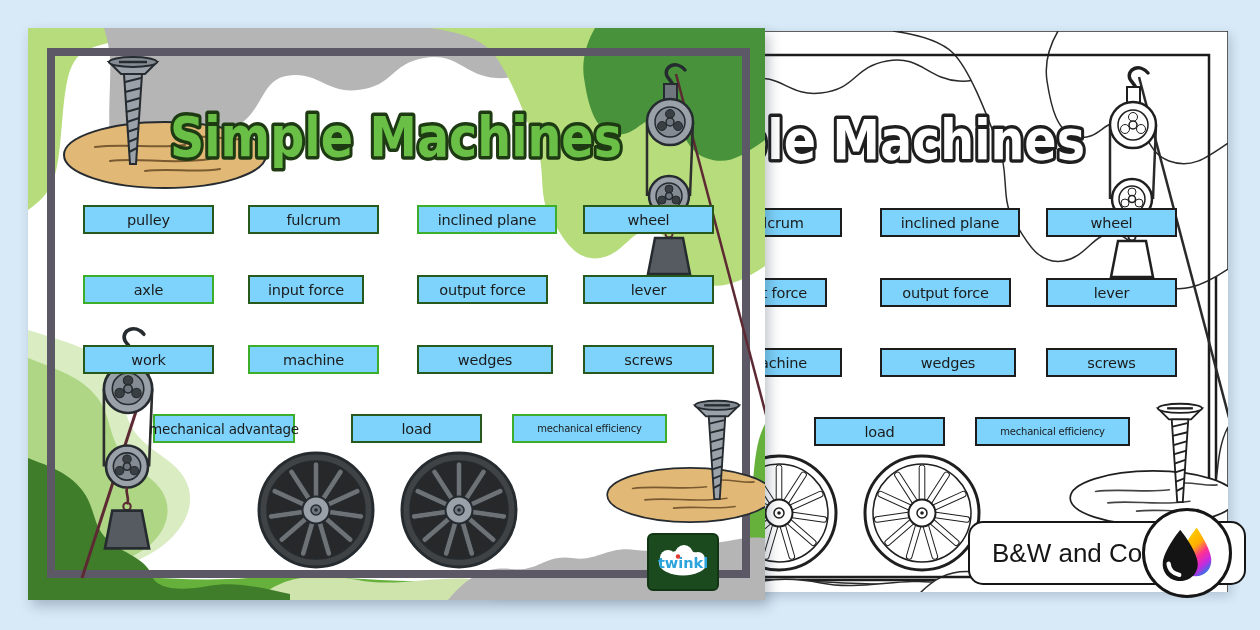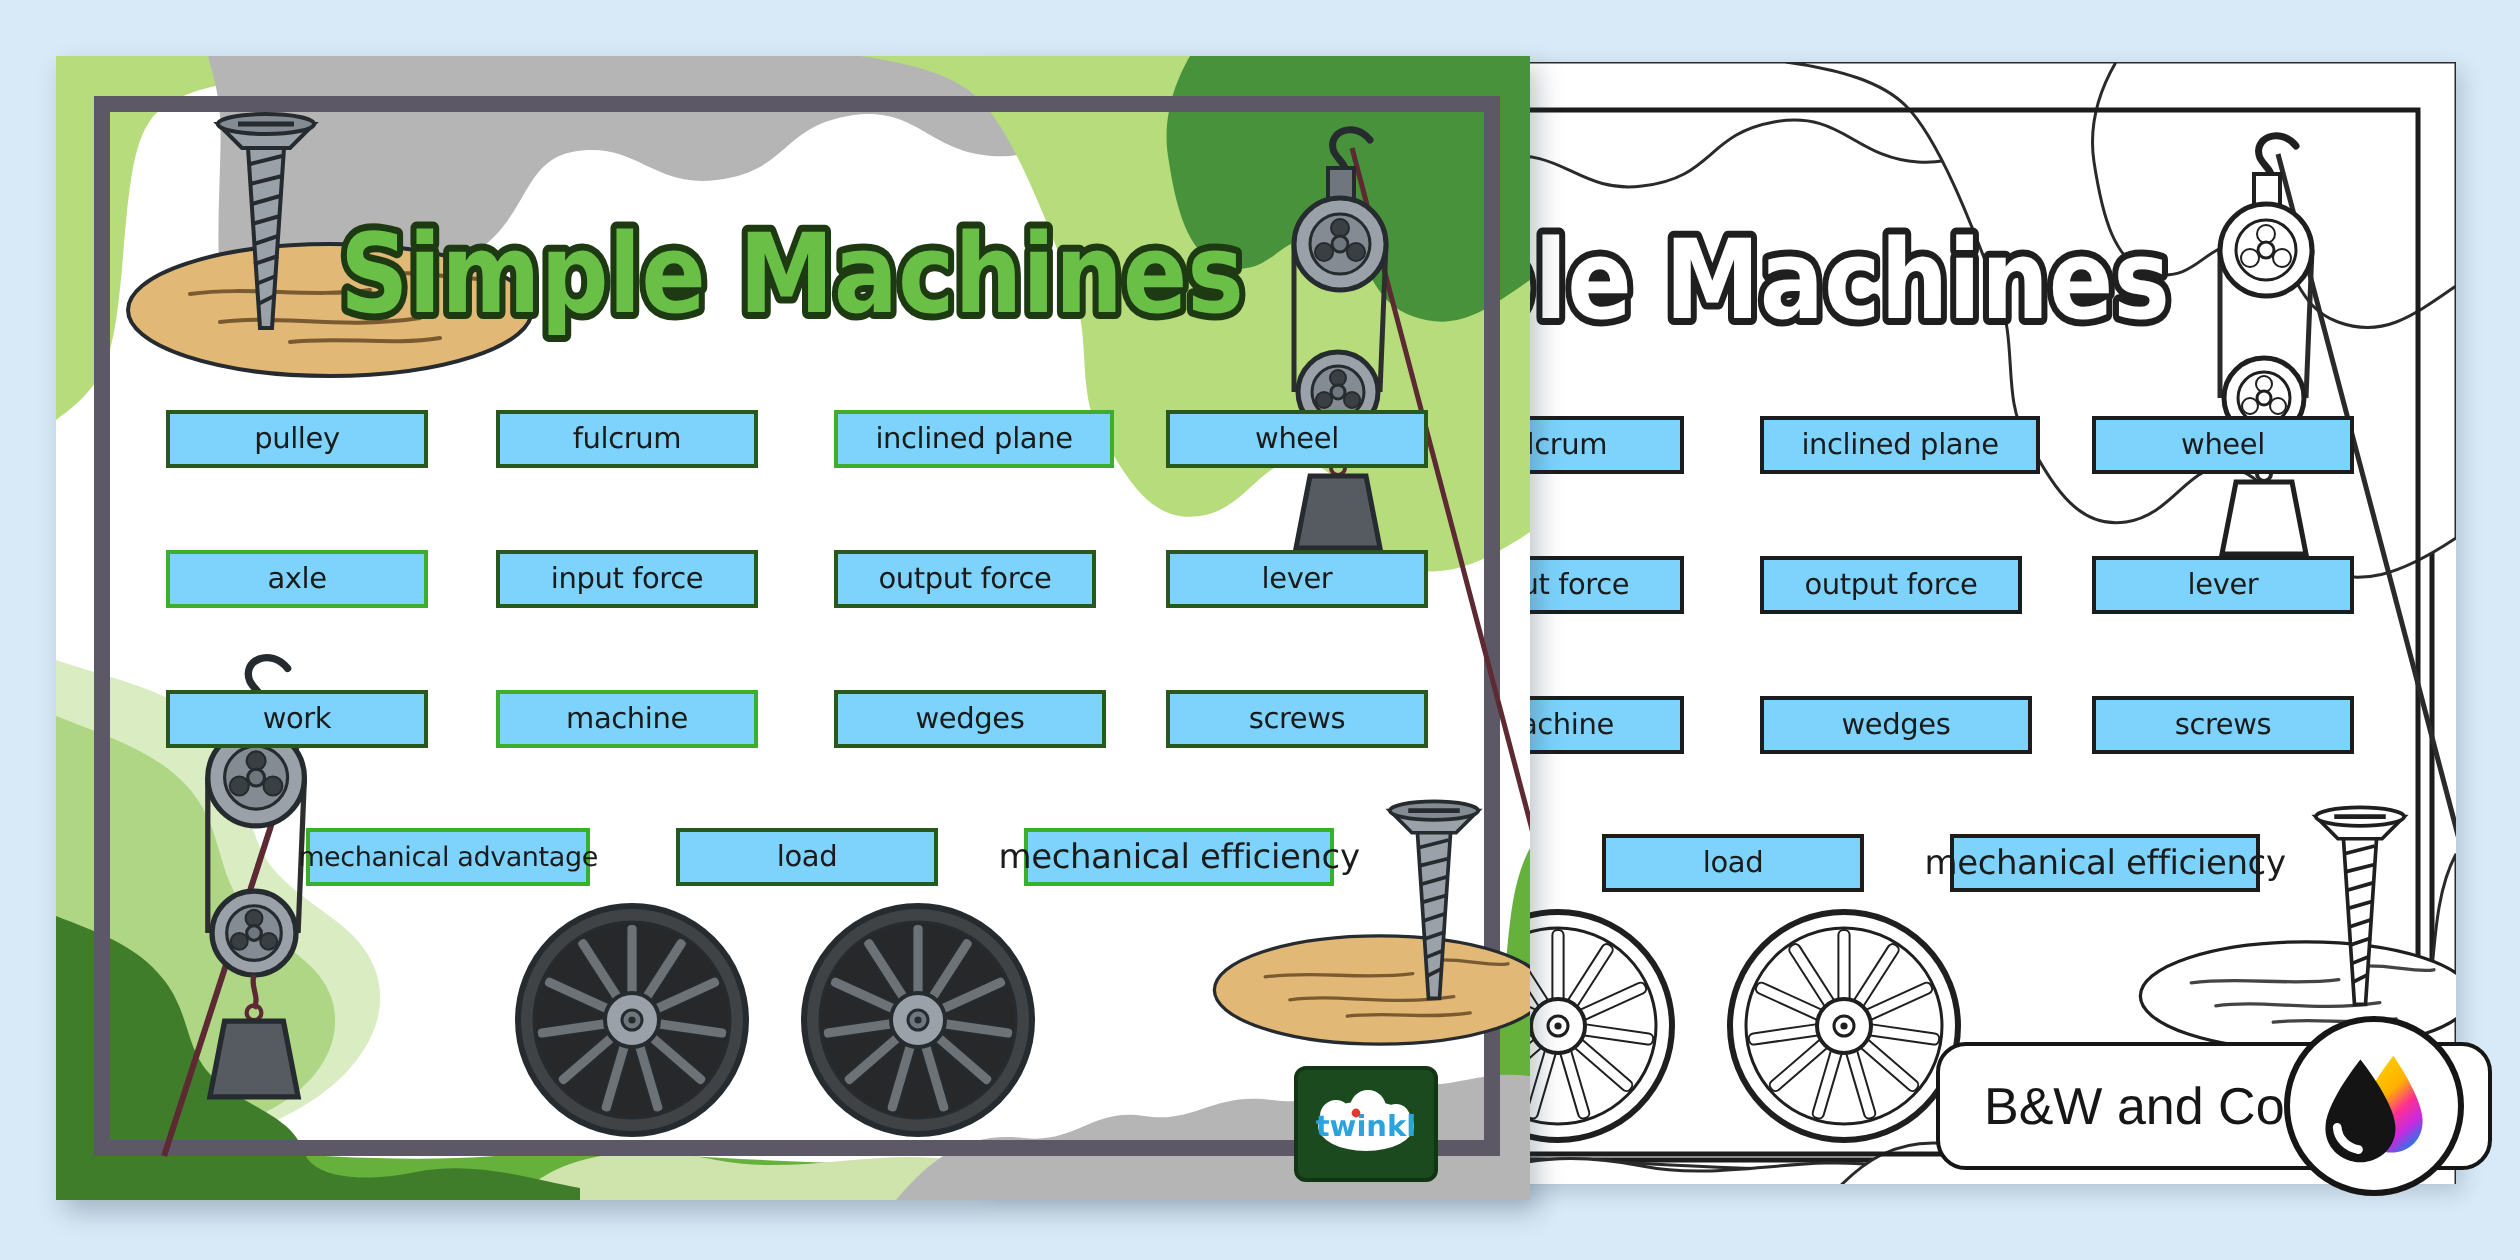--- a/index.html
+++ b/index.html
@@ -53,30 +53,30 @@
     background:#7dd3fc;border:2.5px solid #27591d;
     display:flex;align-items:center;justify-content:center;
     font-size:14.5px;letter-spacing:-0.2px;color:#1b1b1b;white-space:nowrap;
   }
   .poster-bw .wordbox{border-color:#1c1c1c;}
   .p1{left:55px;top:177px;width:131px;}
   .p2{left:220px;top:177px;width:131px;}
   .p3{left:389px;top:177px;width:140px;}
   .p4{left:555px;top:177px;width:131px;}
   .p5{left:55px;top:247px;width:131px;}
-  .p6{left:220px;top:247px;width:131px;}
+  .p6{left:220px;top:247px;width:116px;}
   .p7{left:389px;top:247px;width:131px;}
   .p8{left:555px;top:247px;width:131px;text-align:right;}
   .p9{left:55px;top:317px;width:131px;}
   .p10{left:220px;top:317px;width:131px;}
   .p11{left:389px;top:317px;width:136px;}
   .p12{left:555px;top:317px;width:131px;}
   .p13{left:125px;top:386px;width:142px;font-size:13.5px;}
-  .p14{left:310px;top:386px;width:131px;}
-  .p15{left:484px;top:386px;width:155px;font-size:17px;}
+  .p14{left:323px;top:386px;width:131px;}
+  .p15{left:484px;top:386px;width:155px;font-size:10px;}
   
   .badge{
     position:absolute;left:968px;top:521px;width:278px;height:64px;z-index:5;
     background:#ffffff;border:2.5px solid #161616;border-radius:15px;
     display:flex;align-items:center;box-sizing:border-box;padding-left:22px;
     font-family:"Liberation Sans", sans-serif;font-size:26px;color:#161616;
   }
   .badge-circle{
     position:absolute;left:172px;top:-15px;width:90px;height:90px;
     background:#ffffff;border:3px solid #161616;border-radius:50%;

